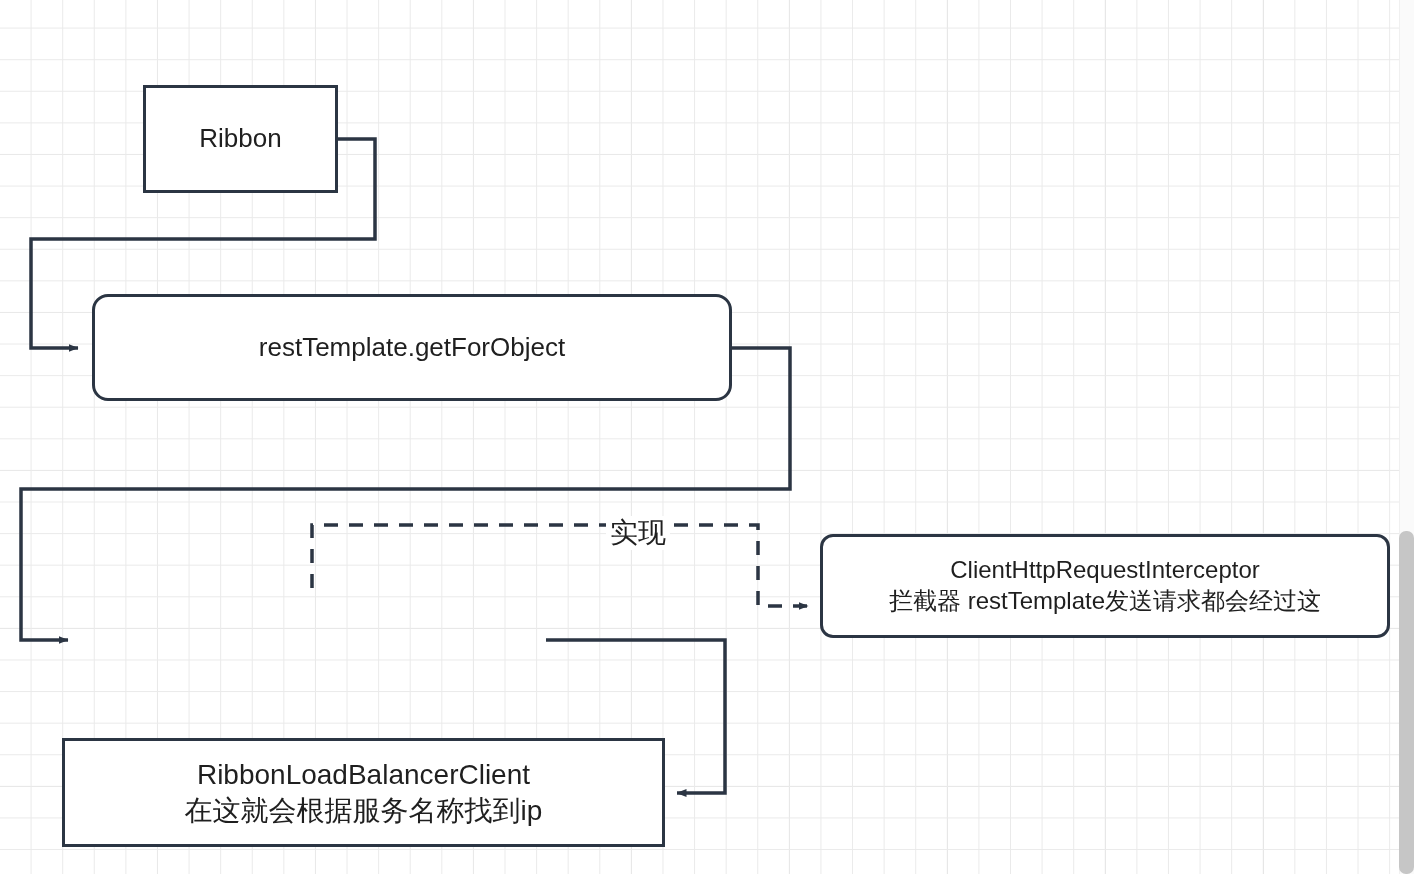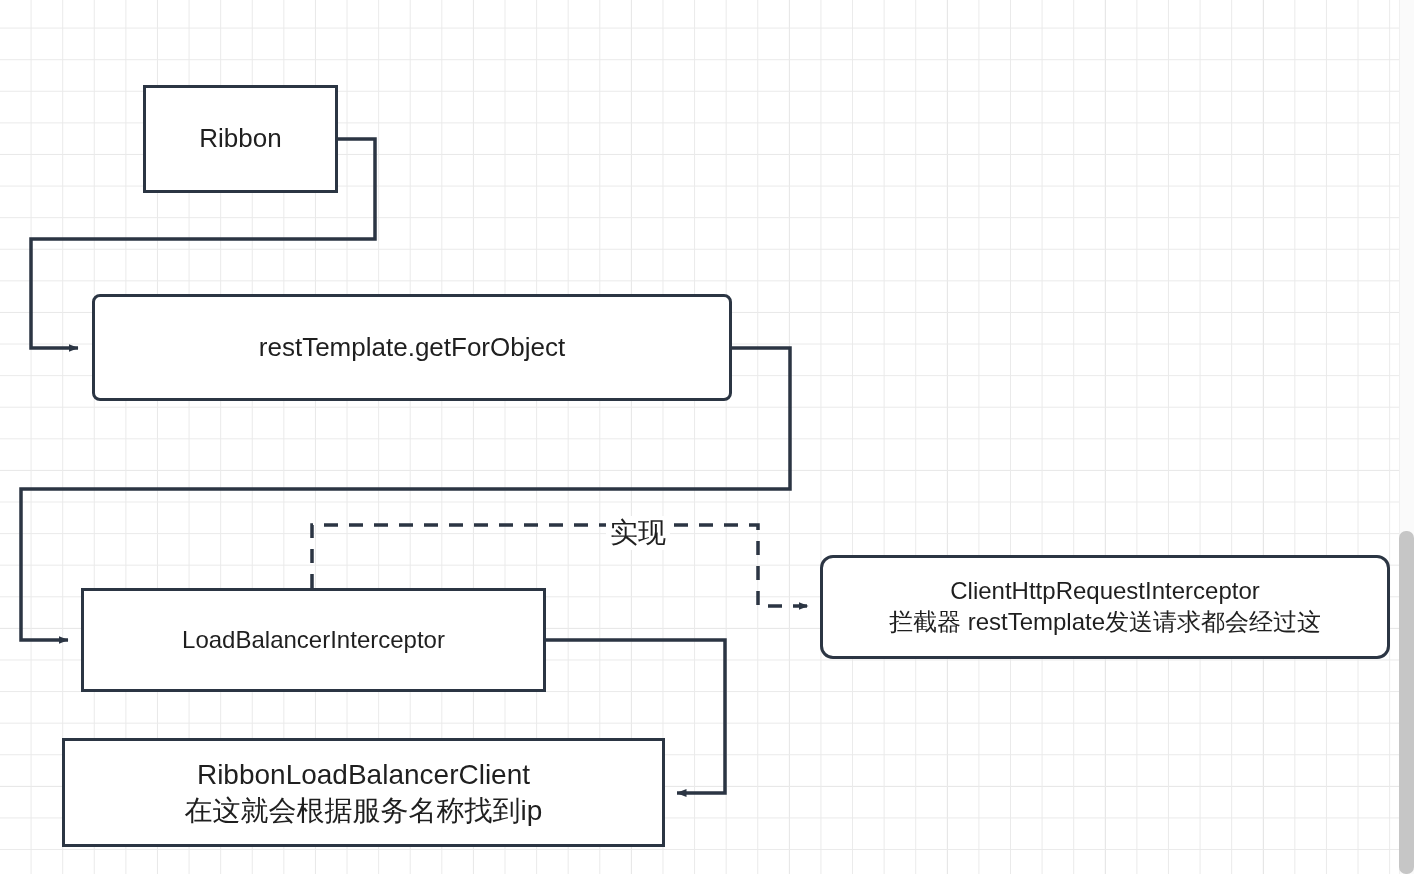--- a/index.html
+++ b/index.html
@@ -52,33 +52,33 @@
     white-space: pre-line;
     padding: 0 8px;
   }
   #node-ribbon {
     left: 122px; top: 85px; width: 195px; height: 108px;
     font-size: 26px;
     margin-left: 21px;
   }
   #node-resttemplate {
     left: 92px; top: 294px; width: 640px; height: 107px;
-    border-radius: 8px;
+    border-radius: 16px;
     font-size: 26px;
   }
   #node-lbinterceptor {
     left: 81px; top: 588px; width: 465px; height: 104px;
     font-size: 24px;
   }
   #node-ribbonlbclient {
     left: 62px; top: 738px; width: 603px; height: 109px;
     font-size: 28px;
   }
   #node-clienthttp {
-    left: 820px; top: 555px; width: 570px; height: 104px;
+    left: 820px; top: 534px; width: 570px; height: 104px;
     border-radius: 13px;
     font-size: 24px;
   }
   .edge-label {
     position: absolute;
     background: #ffffff;
     color: #1f1f1f;
     font-size: 28px;
     line-height: 1;
     padding: 3px 4px;
@@ -133,23 +133,20 @@
   </svg>
 
   <div class="node" id="node-ribbon">
     <span class="node-text">Ribbon</span>
   </div>
 
   <div class="node" id="node-resttemplate">
     <span class="node-text">restTemplate.getForObject</span>
   </div>
 
-  <div class="node" id="node-lbinterceptor">
-    <span class="node-text">LoadBalancerInterceptor</span>
-  </div>
 
   <div class="node" id="node-ribbonlbclient">
     <span class="node-text">RibbonLoadBalancerClient
 在这就会根据服务名称找到ip</span>
   </div>
 
   <div class="node" id="node-clienthttp">
     <span class="node-text">ClientHttpRequestInterceptor
 拦截器 restTemplate发送请求都会经过这</span>
   </div>

